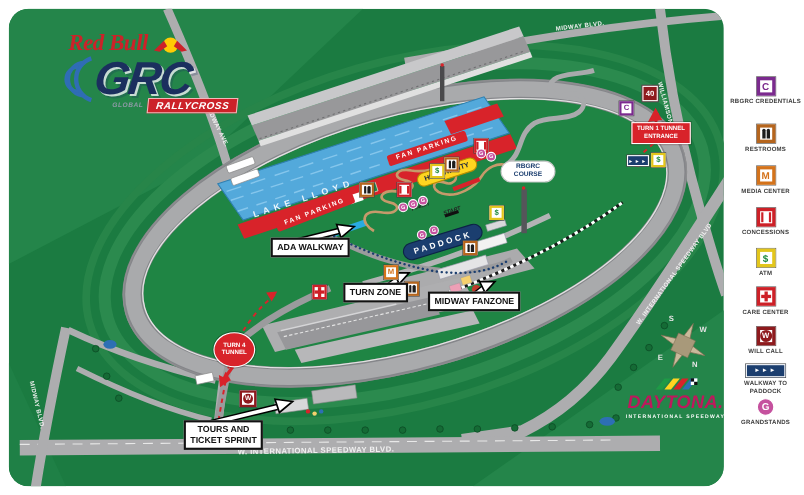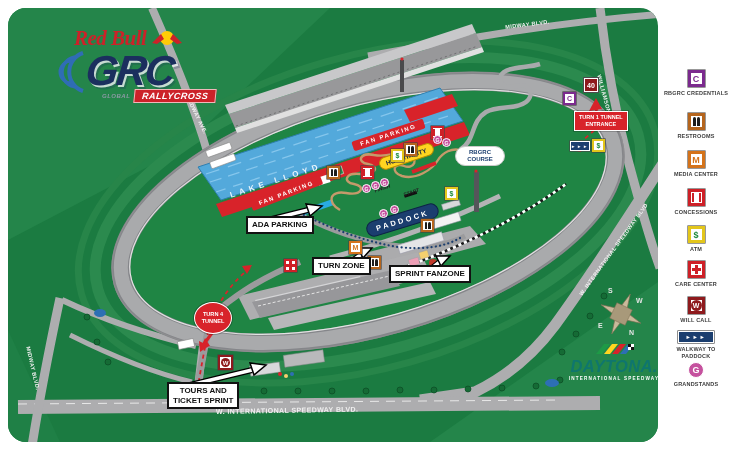--- a/index.html
+++ b/index.html
@@ -80,35 +80,35 @@
   .lic.care{border-color:#CE2027;}
   .lic.wcall{border-color:#8E1A1D;}
   .lic .pfig i{width:3px;height:9px;}
   .lic .fork{height:9px;}
   .lic .wc{width:11px;height:11px;font-size:7px;}
   .gdot.big{position:static;width:16px;height:16px;font-size:9px;border-width:1.5px;}
   .wkbar.big{position:static;width:34px;height:10px;font-size:5.5px;}
 
   
   #grclogo{position:absolute;left:50px;top:26px;width:190px;z-index:8;}
-  .rb-row{display:flex;align-items:center;gap:4px;margin-left:24px;}
+  .rb-row{display:flex;align-items:flex-end;gap:4px;margin-left:12px;}
   .rb-text{color:#CC2229;font-family:"Liberation Serif",serif;font-style:italic;
     font-weight:700;font-size:21px;letter-spacing:-.5px;}
   .grc-row{display:flex;align-items:center;margin-top:-4px;}
   .grc-text{color:#1B2F5E;font-style:italic;font-weight:700;font-size:42px;
     letter-spacing:-2px;transform:skewX(-6deg);
     text-shadow:2px 2px 0 rgba(255,255,255,.75),4px 4px 0 rgba(27,47,94,.25);}
   .rc-row{display:flex;align-items:center;gap:4px;margin:-6px 0 0 52px;}
   .global{color:#8e9aa6;font-style:italic;font-weight:700;font-size:6px;letter-spacing:.5px;}
   .rallycross{background:#CC2229;color:#fff;font-style:italic;font-weight:700;font-size:9px;
     padding:1px 7px;transform:skewX(-6deg);border:1px solid #f0b9bb;letter-spacing:.5px;}
 
   
   #daylogo{position:absolute;left:558px;top:342px;width:112px;text-align:center;z-index:8;}
-  .day-name{color:#0f766e;font-style:italic;font-weight:700;font-size:16.5px;letter-spacing:.3px;line-height:1;}
+  .day-name{color:#be185d;font-style:italic;font-weight:700;font-size:16.5px;letter-spacing:.3px;line-height:1;}
   .day-sub{color:#fff;font-weight:700;font-size:4.6px;letter-spacing:1.2px;margin-top:1px;}
 </style>
 </head>
 <body>
 
 <div id="stage">
 
 <svg width="731" height="450" viewBox="0 0 731 450">
   <defs>
         <clipPath id="mc">
@@ -301,23 +301,23 @@
 
 <div class="pill hosp" style="left:378px;top:150px;transform:rotate(-18deg);">HOSPITALITY</div>
 <div class="pill course" style="left:455px;top:146px;">
   <span>RBGRC</span><br>
   <span>COURSE</span>
 </div>
 <div class="pill padd" style="left:365px;top:212px;transform:rotate(-17deg);">PADDOCK</div>
 <div class="trktxt" style="left:374px;top:185px;transform:rotate(-18deg);">FINISH</div>
 <div class="trktxt" style="left:403px;top:189px;transform:rotate(-18deg);">START</div>
 
-<div class="callout" style="left:246px;top:216px;">ADA PARKING</div>
+<div class="callout" style="left:246px;top:216px;">ADA WALKWAY</div>
 <div class="callout" style="left:312px;top:257px;">TURN ZONE</div>
-<div class="callout" style="left:389px;top:265px;">SPRINT FANZONE</div>
+<div class="callout" style="left:389px;top:265px;">MIDWAY FANZONE</div>
 <div class="callout" style="left:139px;top:382px;margin-left:28px;">
   <span>TOURS AND</span><br>
   <span>TICKET SPRINT</span>
 </div>
 
 <div class="redcirc" style="left:194px;top:302px;">
   <span>TURN 4</span>
   <span>TUNNEL</span>
 </div>
 <div class="redbox" style="left:574px;top:111px;">

